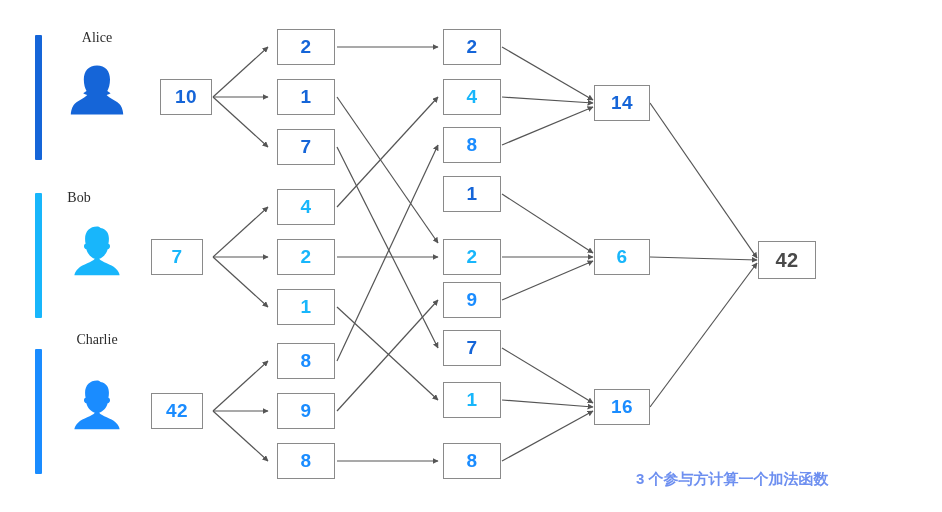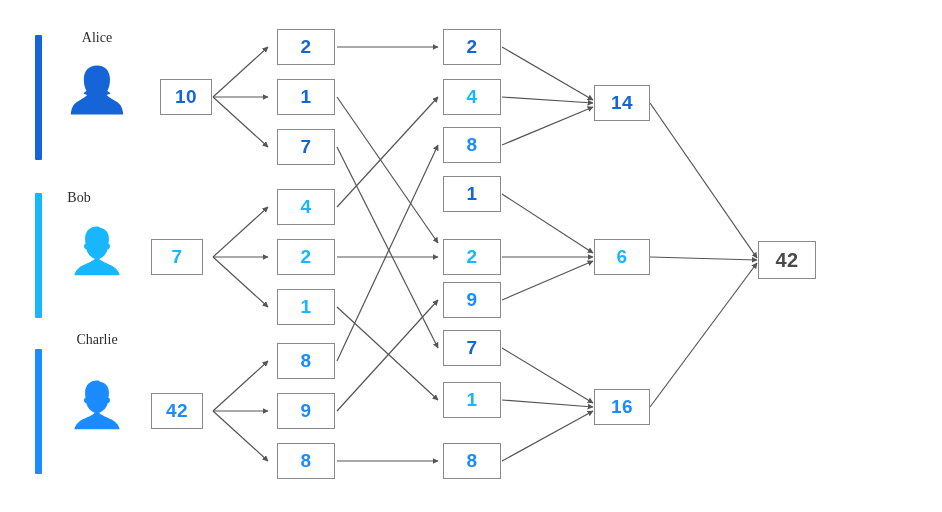--- a/index.html
+++ b/index.html
@@ -179,14 +179,15 @@
   <div class="vbox share c-alice" style="left:443px; top:330px;">7</div>
   <div class="vbox share c-bob" style="left:443px; top:382px;">1</div>
   <div class="vbox share c-charlie" style="left:443px; top:443px;">8</div>
 
   <div class="vbox agg c-alice" style="left:594px; top:85px;">14</div>
   <div class="vbox agg c-bob" style="left:594px; top:239px;">6</div>
   <div class="vbox agg c-charlie" style="left:594px; top:389px;text-align:right;">16</div>
 
   <div class="vbox total c-total" style="left:758px; top:241px;">42</div>
 
+  <div class="caption" style="left:636px; top:470px;">3 个参与方计算一个加法函数</div>
 
 </div>
 
 </body></html>

